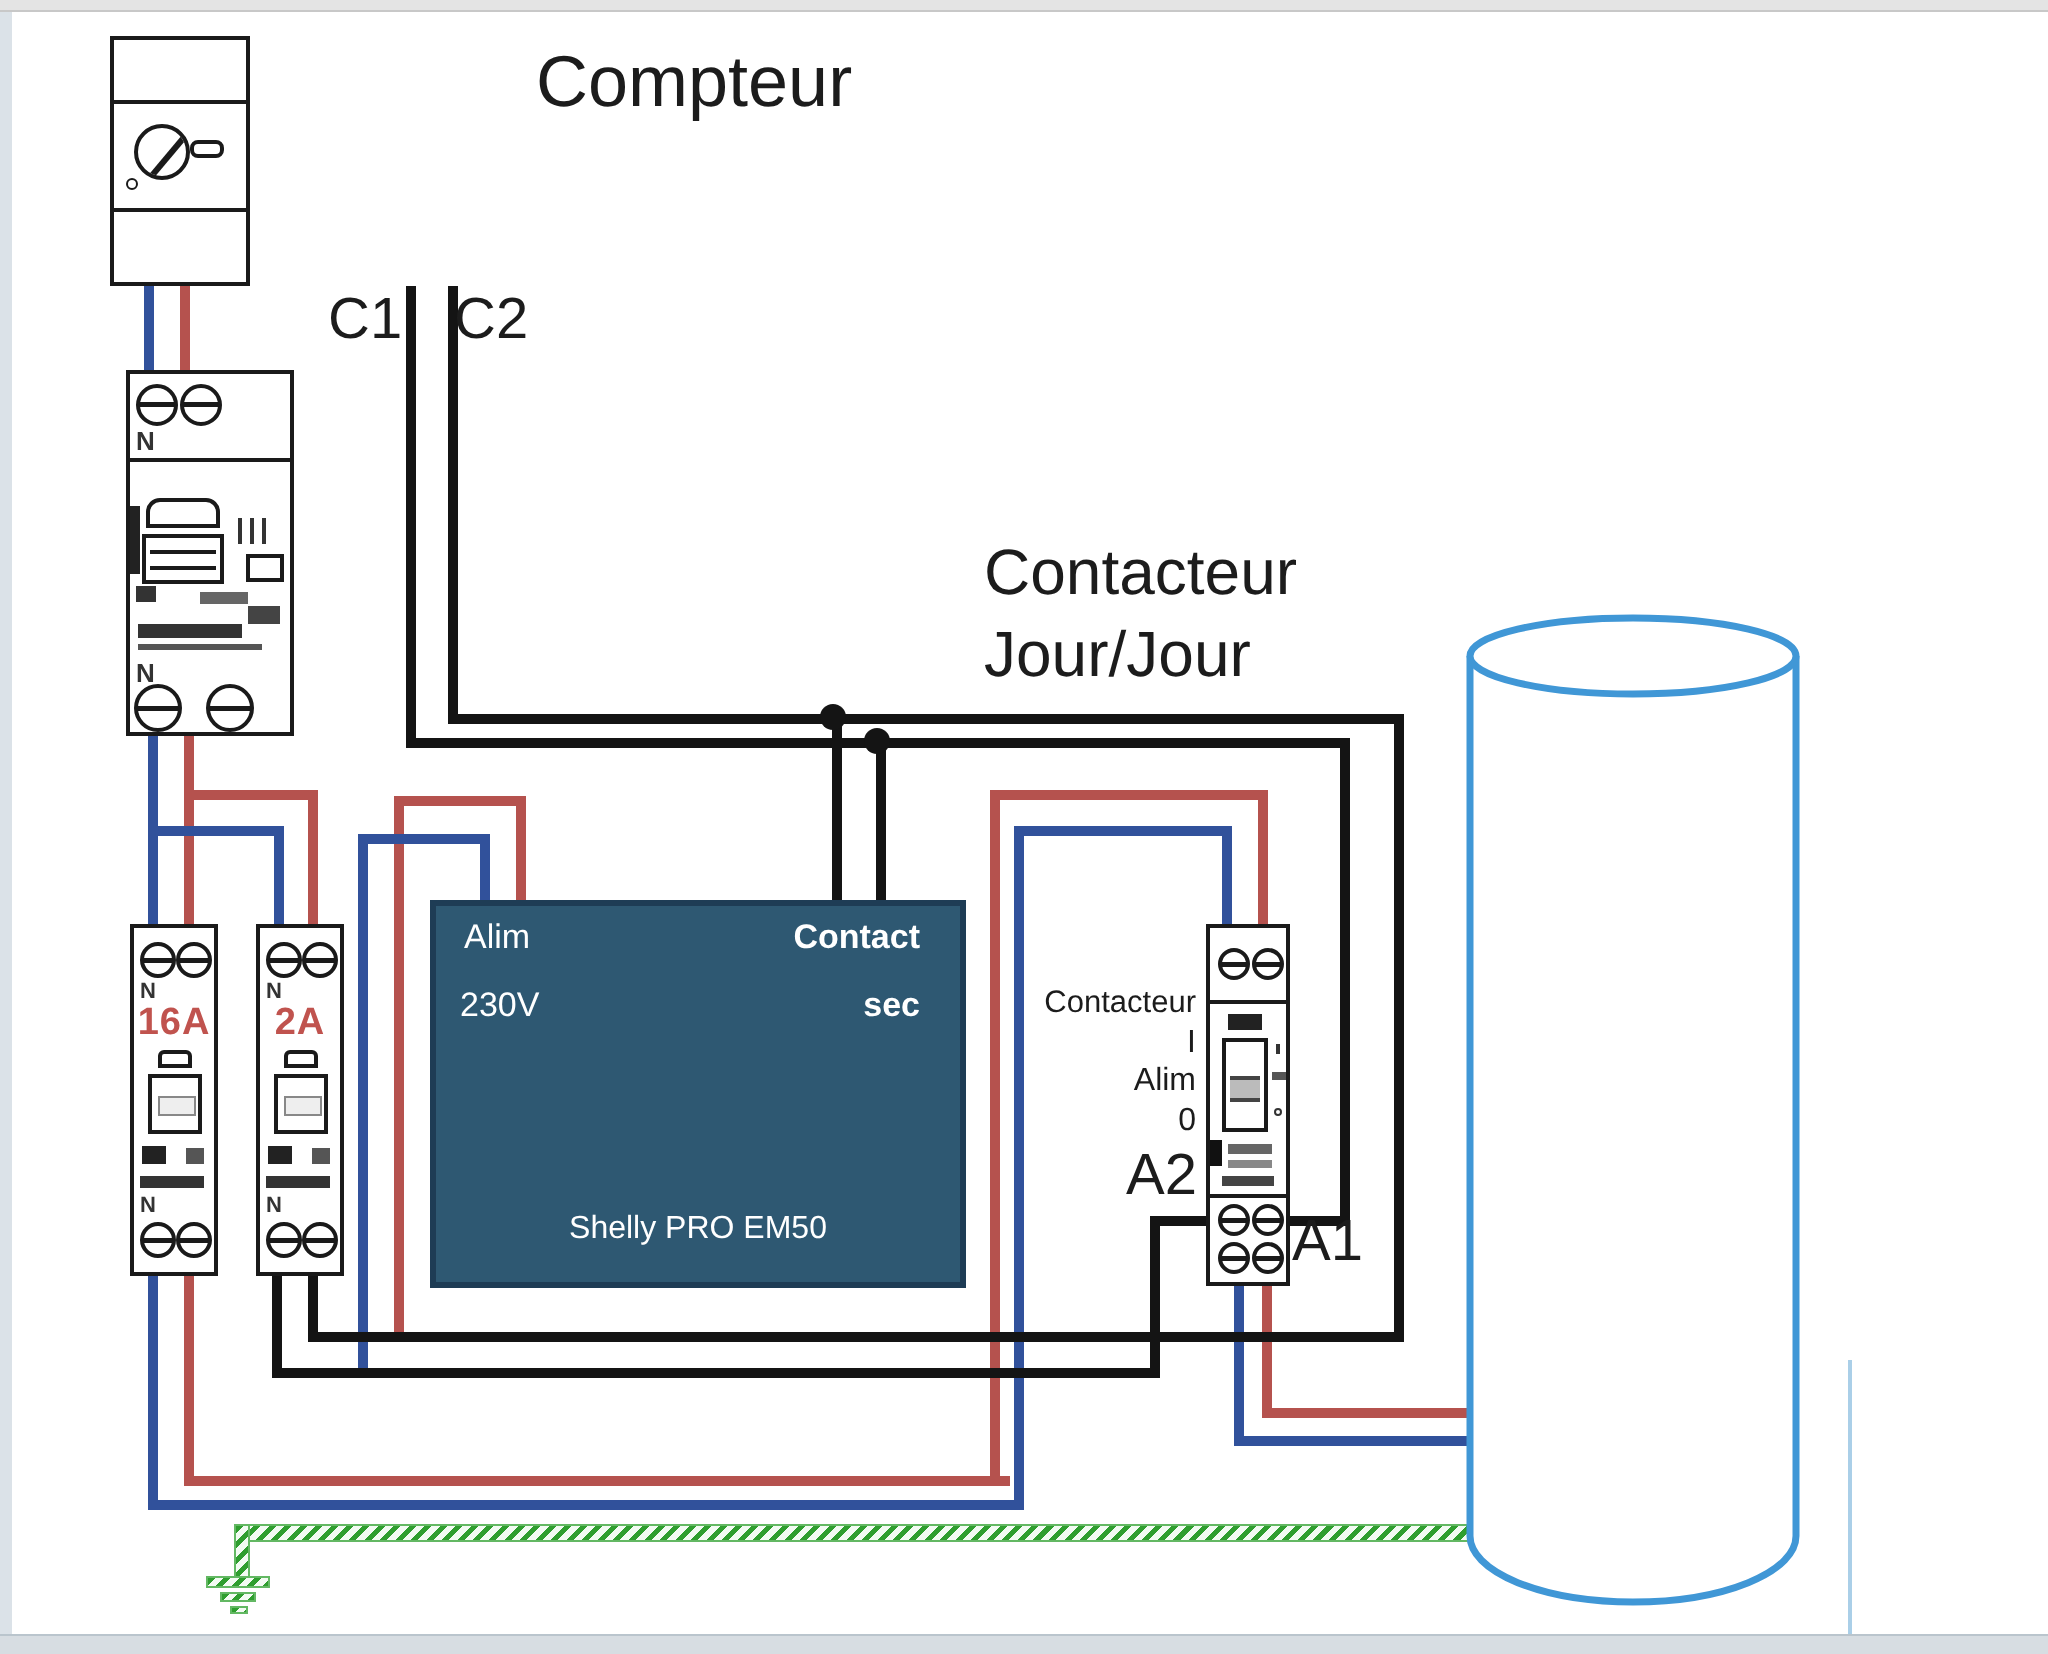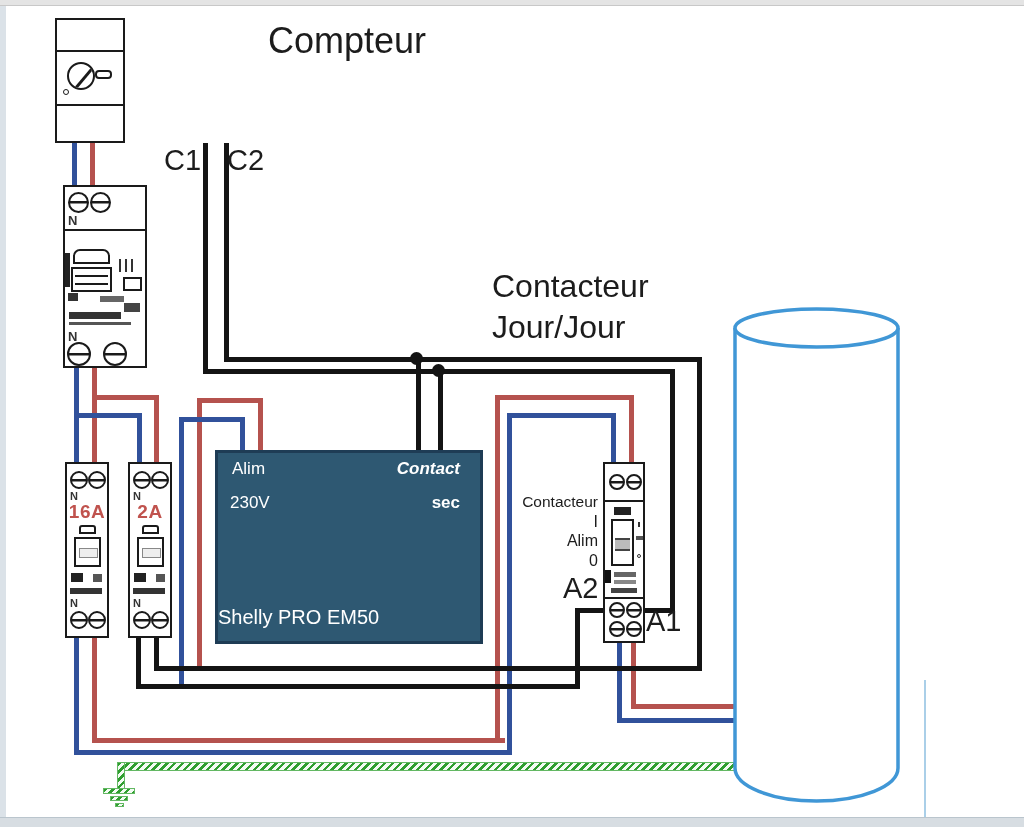--- a/index.html
+++ b/index.html
@@ -153,23 +153,23 @@
     <div class="mini" style="left:3px;top:124px;width:32px;height:6px;background:#333;"></div>
     <div class="nlbl" style="left:3px;top:133px;">N</div>
     <div class="screw" style="left:3px;top:147px;width:18px;height:18px;"></div>
     <div class="screw" style="left:21px;top:147px;width:18px;height:18px;"></div>
   </div>
 
   <div class="abs" style="left:215px;top:450px;width:268px;height:194px;background:var(--shelly-bg);
               border:3px solid var(--shelly-border);box-sizing:border-box;">
     <div class="shelly-text" style="left:14px;top:6px;">Alim</div>
     <div class="shelly-text" style="left:12px;top:40px;">230V</div>
-    <div class="shelly-text" style="left:132px;top:6px;width:110px;text-align:right;font-weight:bold;font-style:italic;">Contact</div>
+    <div class="shelly-text" style="left:132px;top:6px;width:110px;text-align:right;font-weight:bold;">Contact</div>
     <div class="shelly-text" style="left:132px;top:40px;width:110px;text-align:right;font-weight:bold;">sec</div>
-    <div class="shelly-text" style="left:0;top:153px;width:100%;font-size:20px;">Shelly PRO EM50</div>
+    <div class="shelly-text" style="left:0;top:153px;width:100%;text-align:center;font-size:16px;">Shelly PRO EM50</div>
   </div>
 
   <div class="box" style="left:603px;top:462px;width:42px;height:181px;">
     <div class="screw" style="left:4px;top:10px;width:16px;height:16px;"></div>
     <div class="screw" style="left:21px;top:10px;width:16px;height:16px;"></div>
     <div class="divider" style="top:36px;"></div>
     <div class="mini" style="left:9px;top:43px;width:17px;height:8px;background:#222;"></div>
     <div class="mini" style="left:6px;top:55px;width:23px;height:47px;border:2px solid #1a1a1a;">
       <div style="position:absolute;left:2px;top:17px;width:15px;height:9px;background:#bbb;border-top:2px solid #444;border-bottom:2px solid #444;"></div>
     </div>

